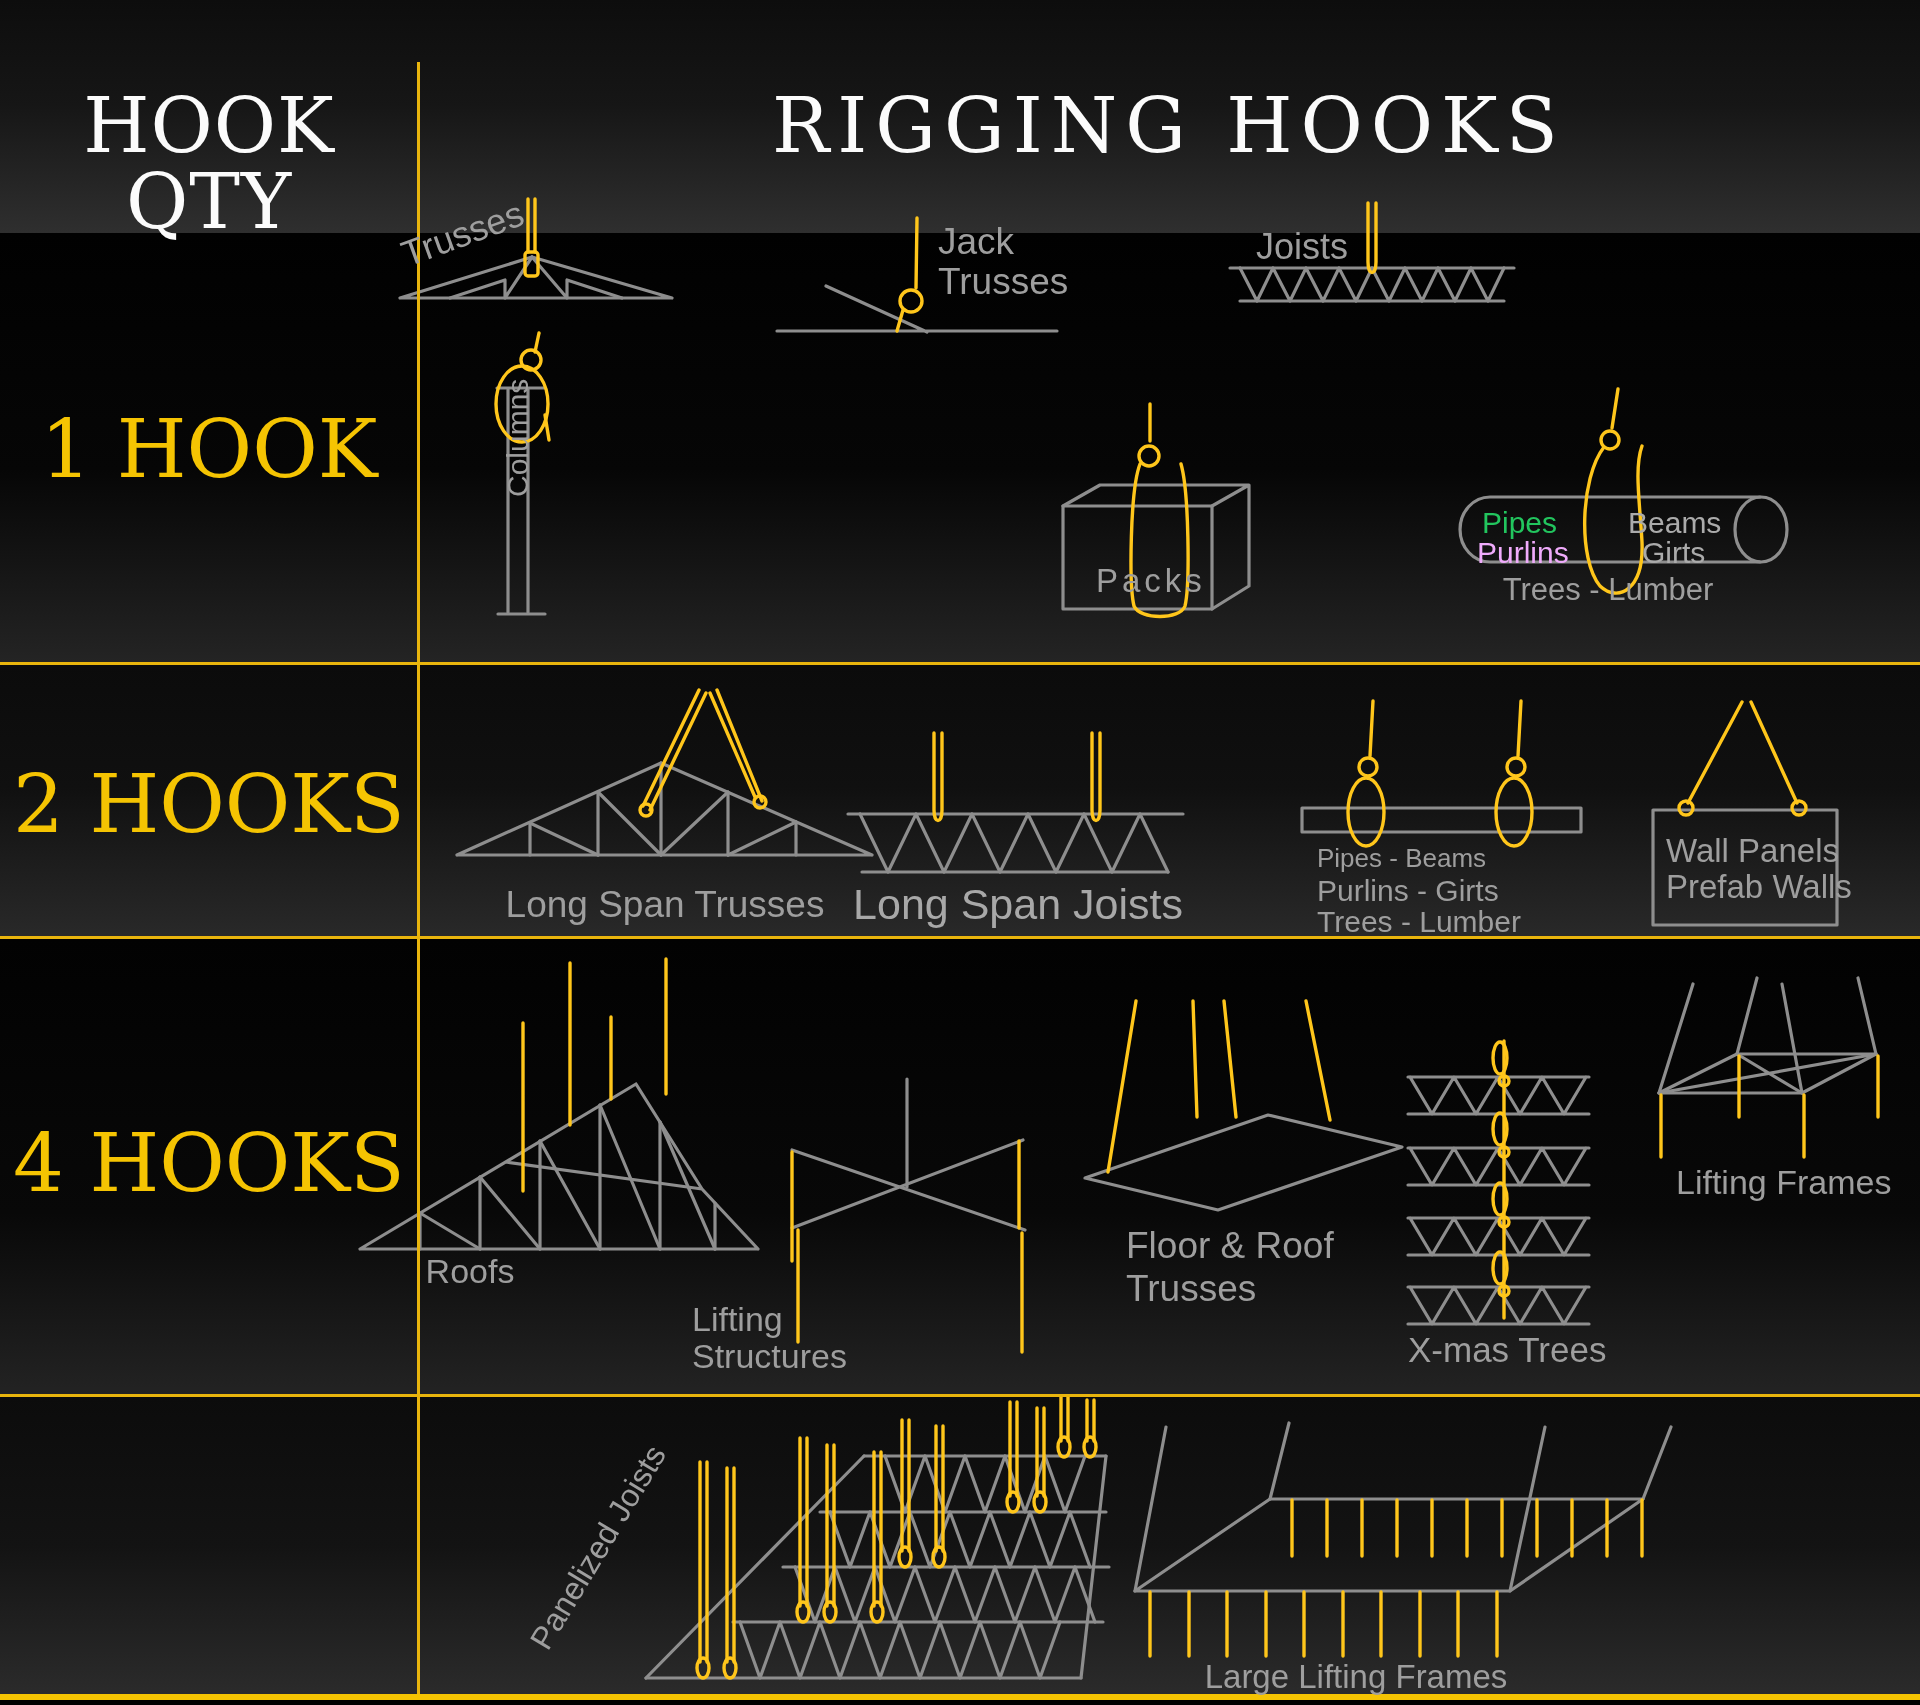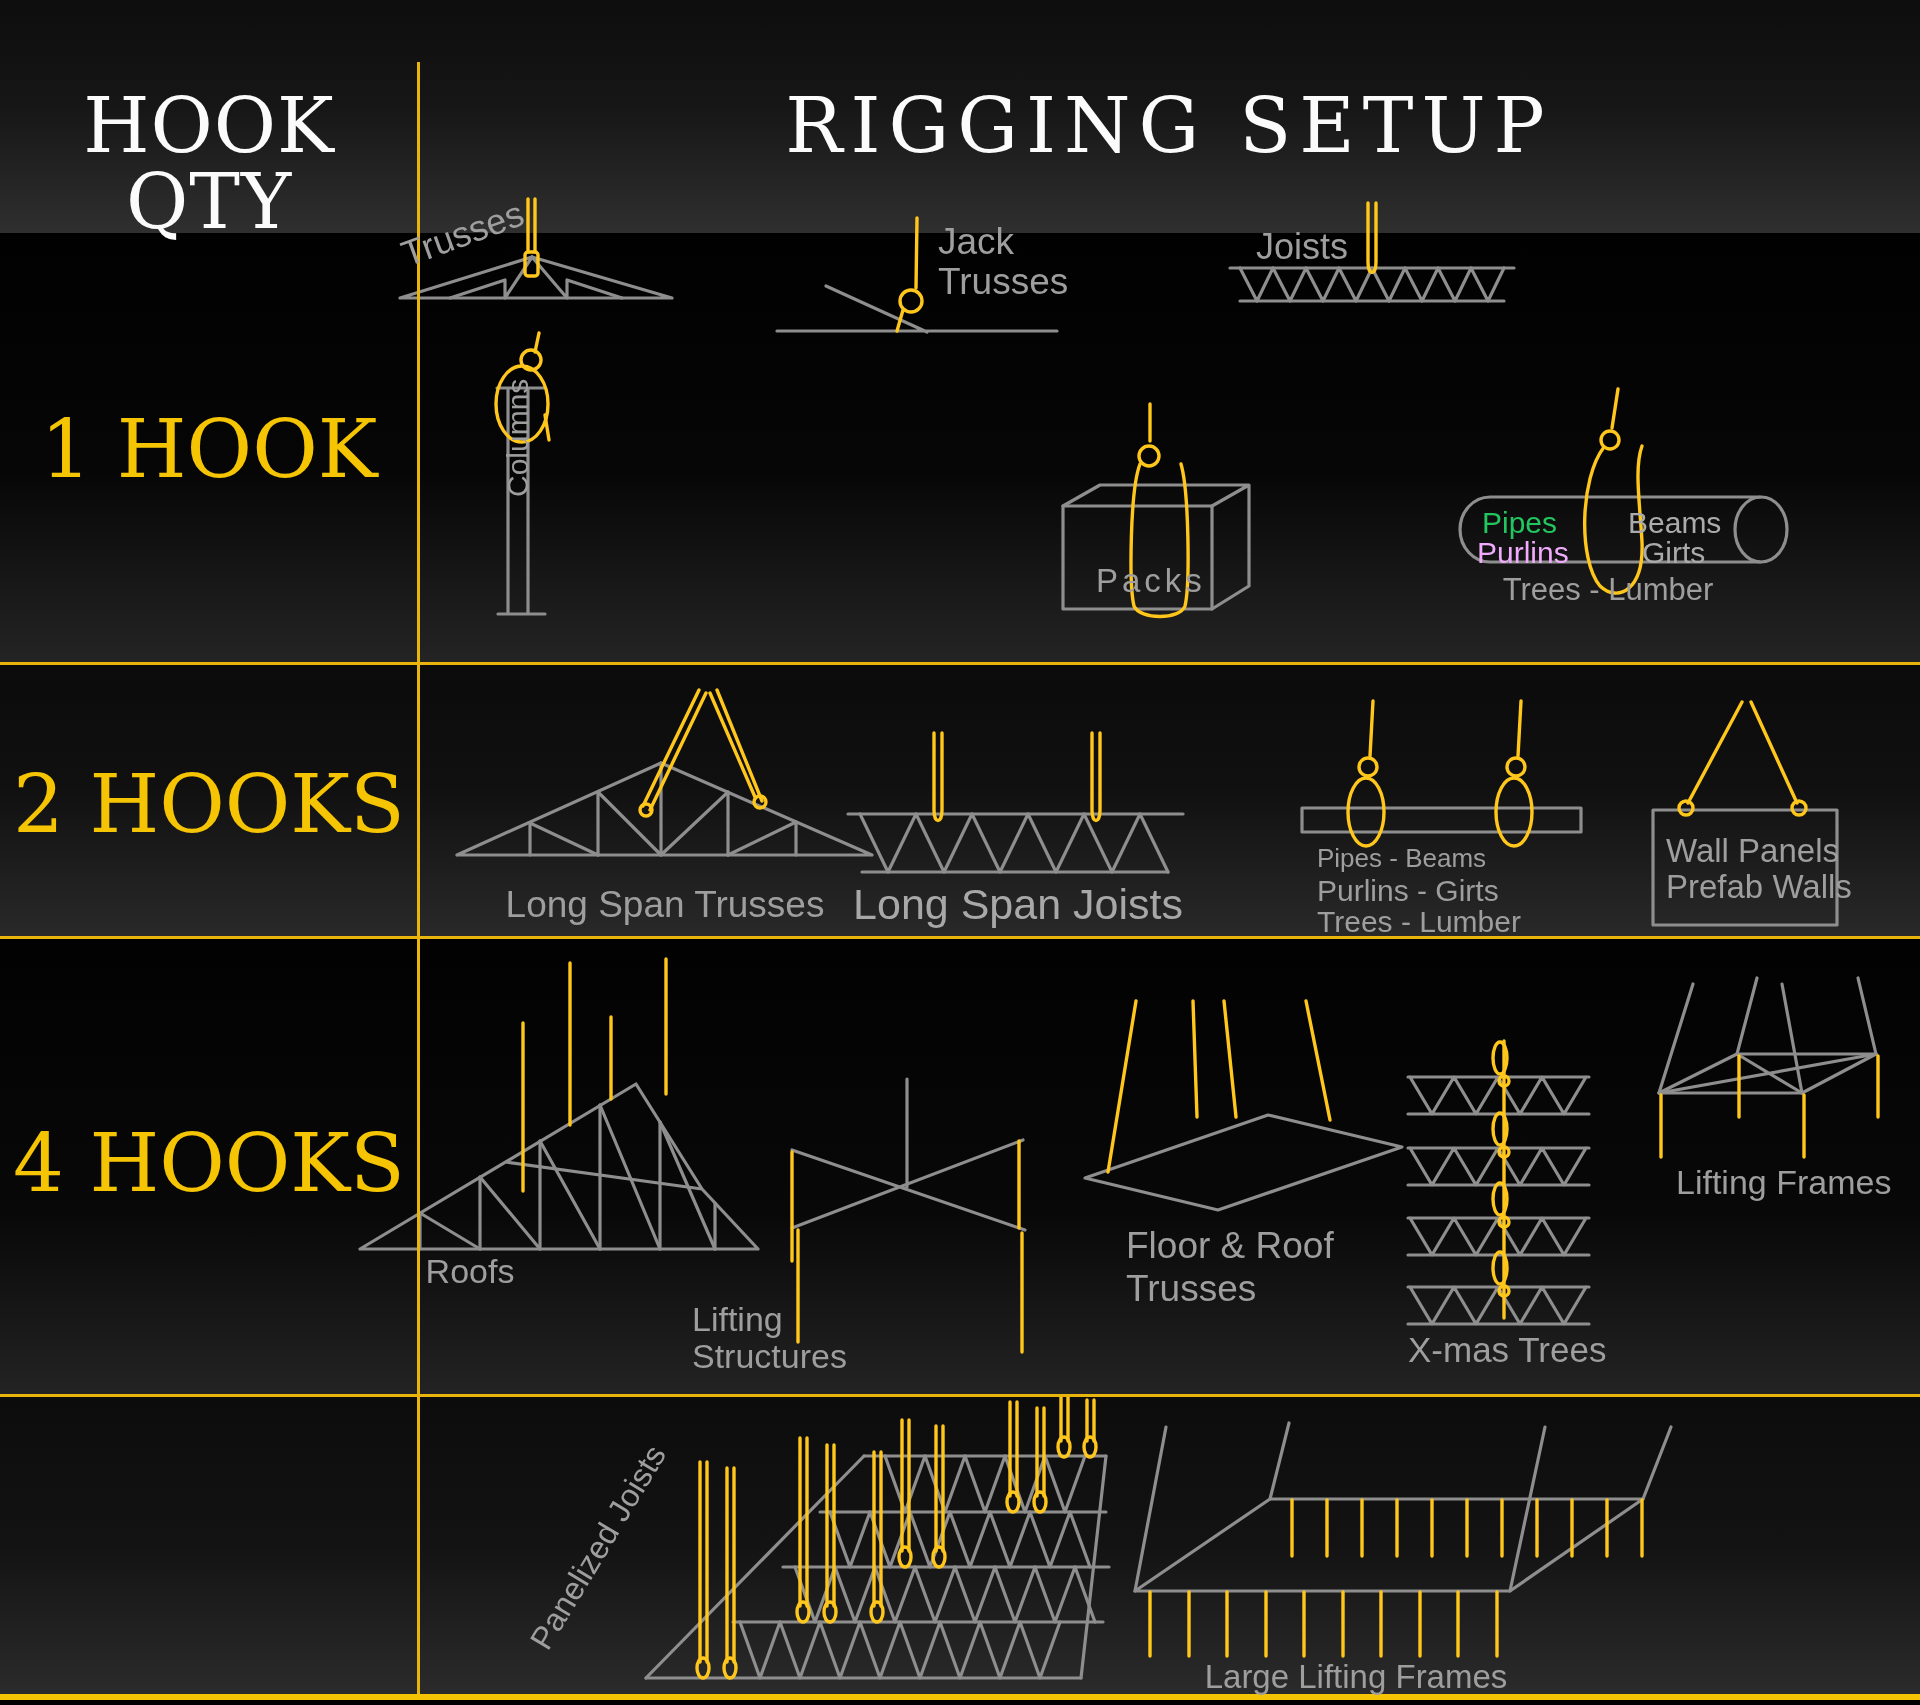--- a/index.html
+++ b/index.html
@@ -69,21 +69,21 @@
   <div class="band" id="band-r3"></div>
   <div class="band" id="band-r4"></div>
 
   <div id="vline"></div>
   <div class="hline" id="hline-1"></div>
   <div class="hline" id="hline-2"></div>
   <div class="hline" id="hline-3"></div>
   <div id="bottom-bar"></div>
 
   <div class="hdr slab" id="hdr-left">HOOK QTY</div>
-  <div class="hdr slab" id="hdr-right">RIGGING SETUP</div>
+  <div class="hdr slab" id="hdr-right">RIGGING HOOKS</div>
 
   <div class="qty slab" id="qty-1">1 HOOK</div>
   <div class="qty slab" id="qty-2">2 HOOKS</div>
   <div class="qty slab" id="qty-3">4 HOOKS</div>
 
   <svg id="diagram-layer" width="1920" height="1705" viewBox="0 0 1920 1705">
 
     <g>
       <g class="g">
         <path d="M400,298 L672,298 M400,298 L532,257 M532,257 L672,298"></path>

